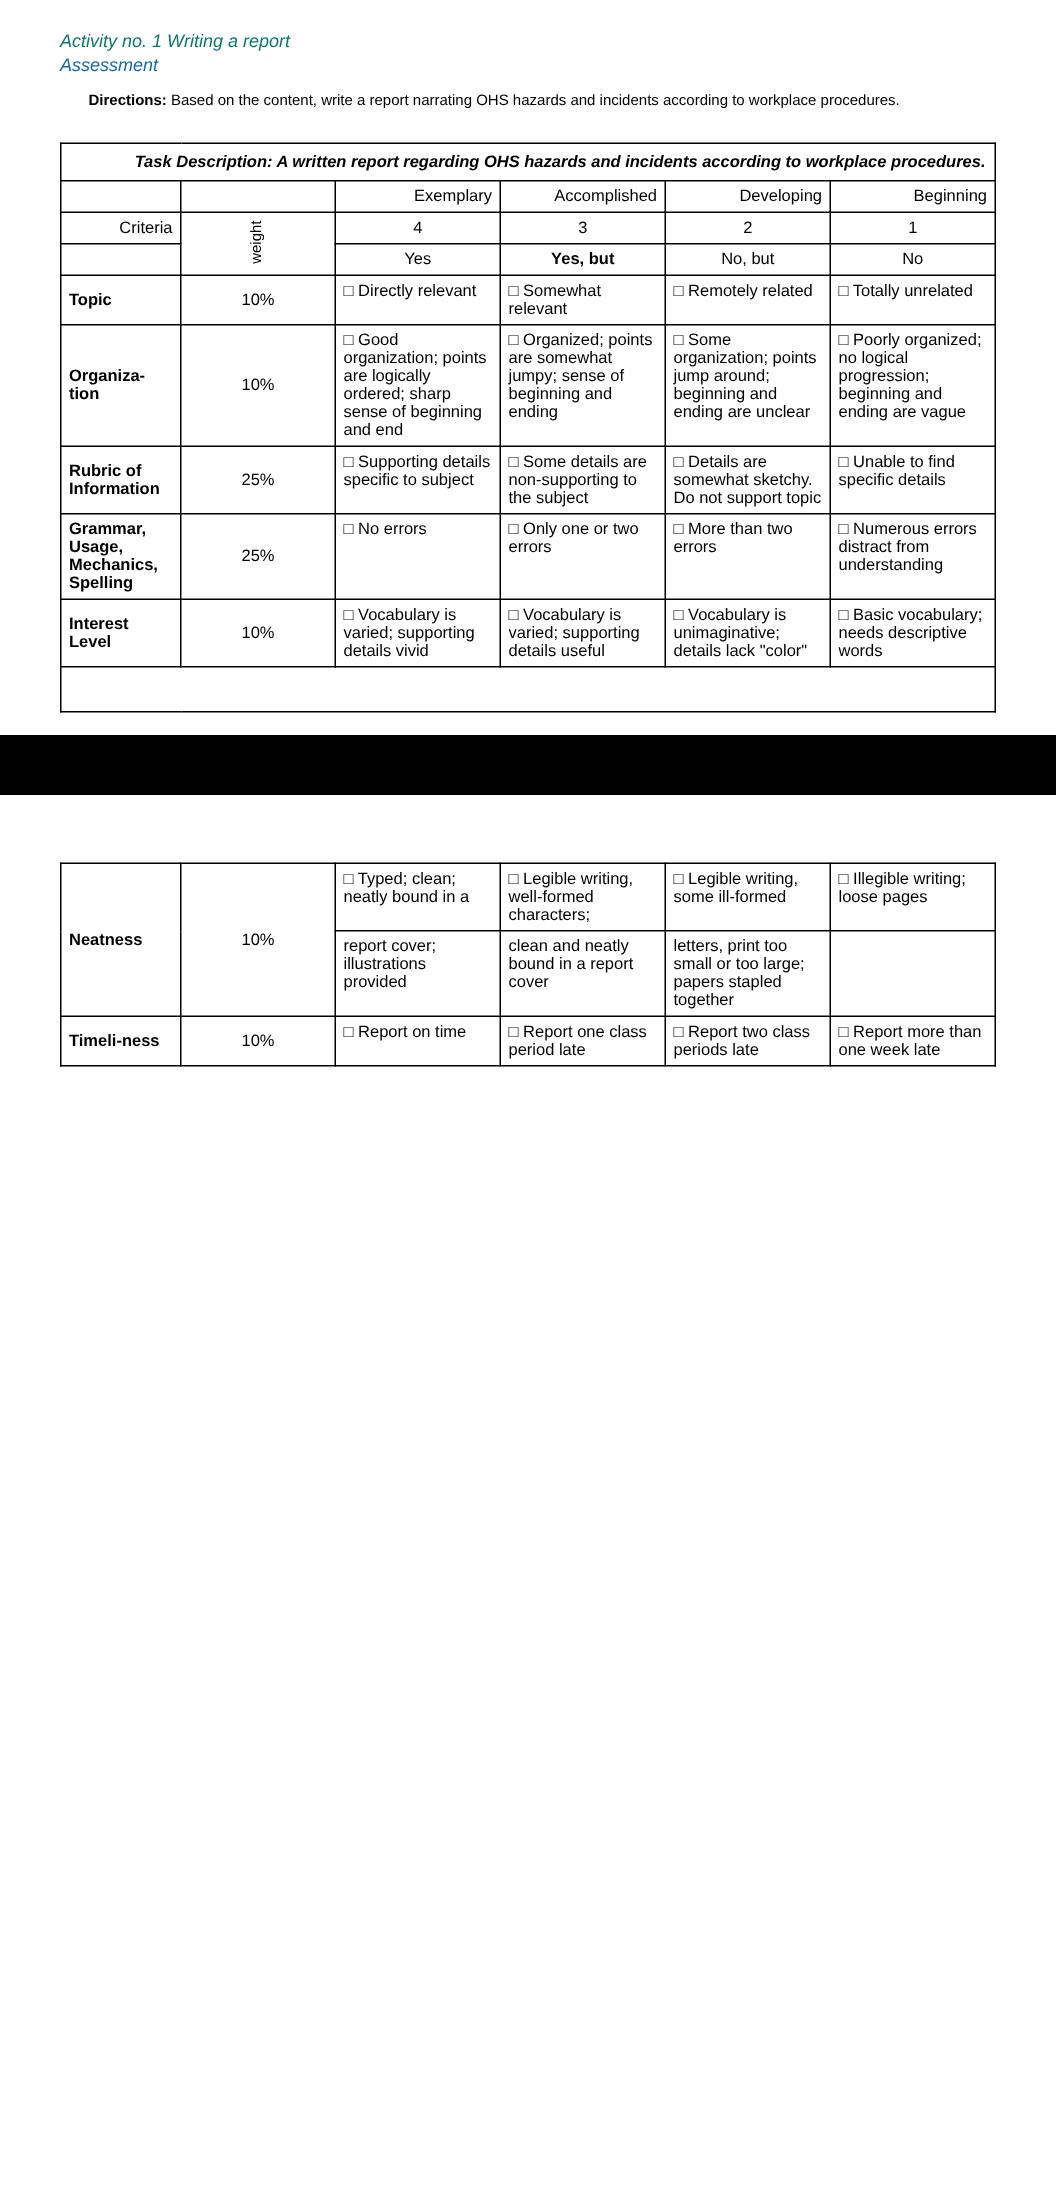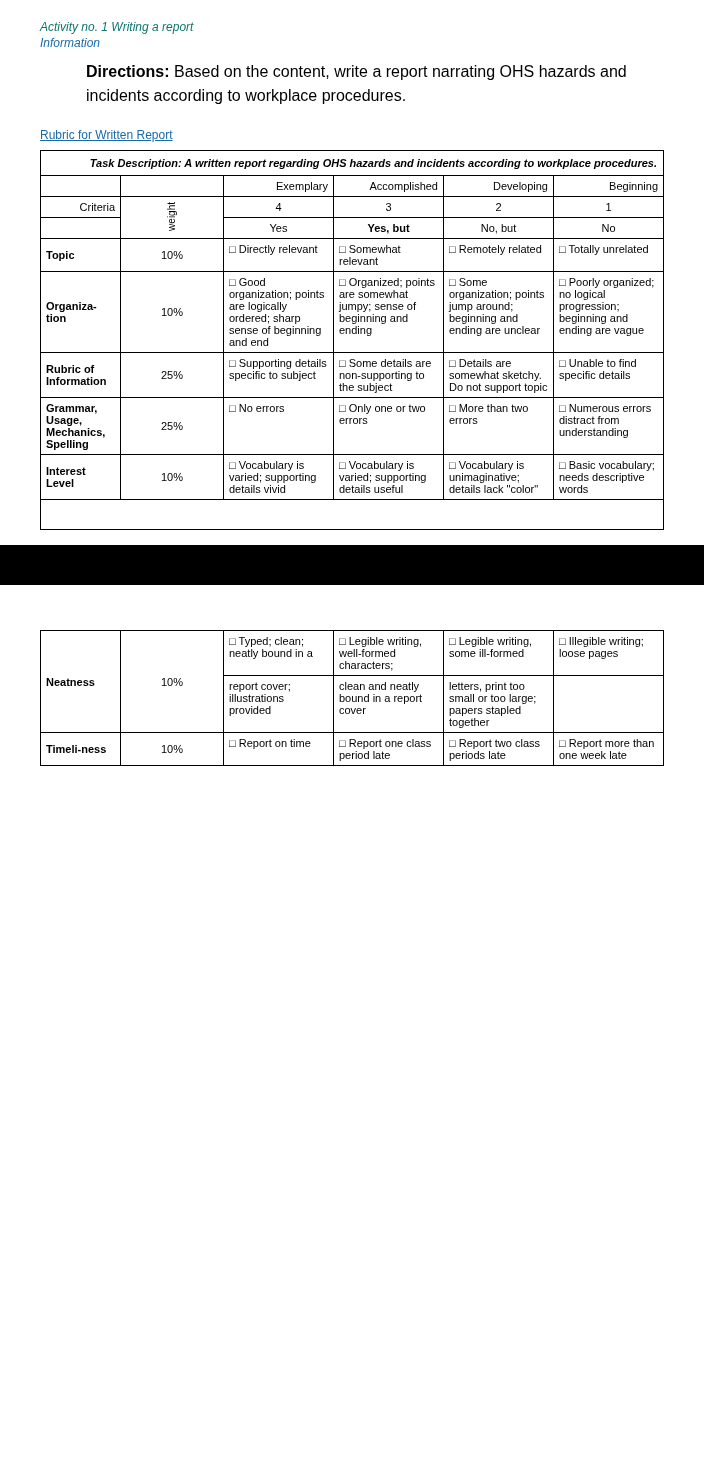--- a/index.html
+++ b/index.html
@@ -19,22 +19,22 @@
       font-size: 12px;
       margin-bottom: 2px;
     }
     .assessment-label {
       color: #1a6aaa;
       font-style: italic;
       font-size: 12px;
       margin-bottom: 10px;
     }
     .directions {
-      font-size: 16px;
-      margin-left: 46px;
+      font-size: 10px;
+      margin-left: 19px;
       margin-bottom: 20px;
       line-height: 1.5;
     }
     .directions b { font-weight: bold; }
     .rubric-title {
       color: #1a6aaa;
       font-size: 12px;
       margin-bottom: 8px;
       text-decoration: underline;
     }
@@ -83,28 +83,27 @@
       font-size: 10px;
       line-height: 1.2;
     }
   </style>
 </head>
 <body>
 
 <div class="page">
 
   <div class="activity-title">Activity no. 1 Writing a report</div>
-  <div class="assessment-label">Information</div>
+  <div class="assessment-label">Assessment</div>
 
   <div class="directions">
     <b>Directions:</b>
     <span>Based on the content, write a report narrating OHS hazards and incidents according to workplace procedures.</span>
   </div>
 
-  <div class="rubric-title">Rubric for Written Report</div>
 
   <table>
     <tbody>
         <tr>
       <td colspan="6" class="task-desc">Task Description: A written report regarding OHS hazards and incidents according to workplace procedures.</td>
     </tr>
     <tr class="header-row">
       <td></td>
       <td></td>
       <td class="level-col">Exemplary</td>

